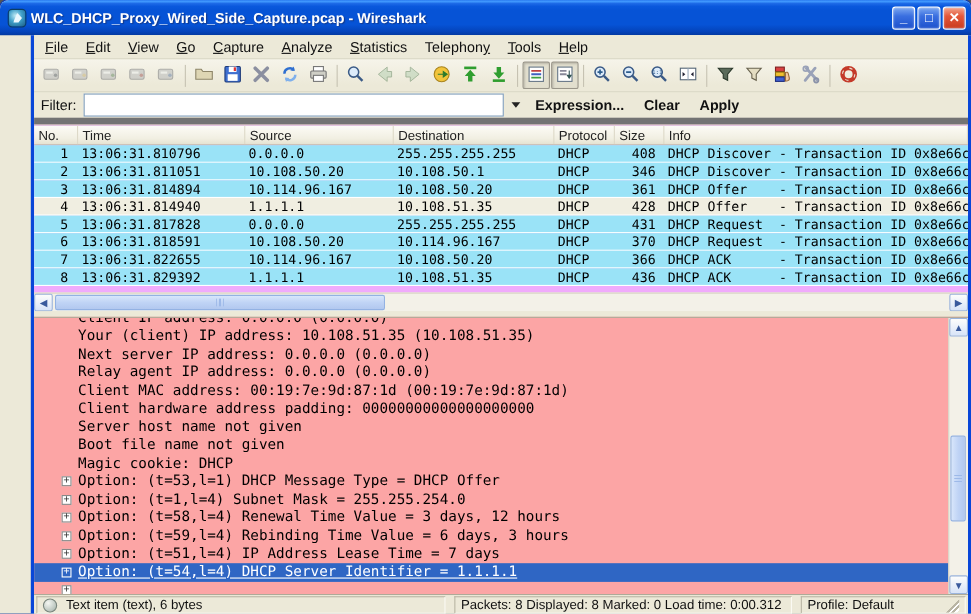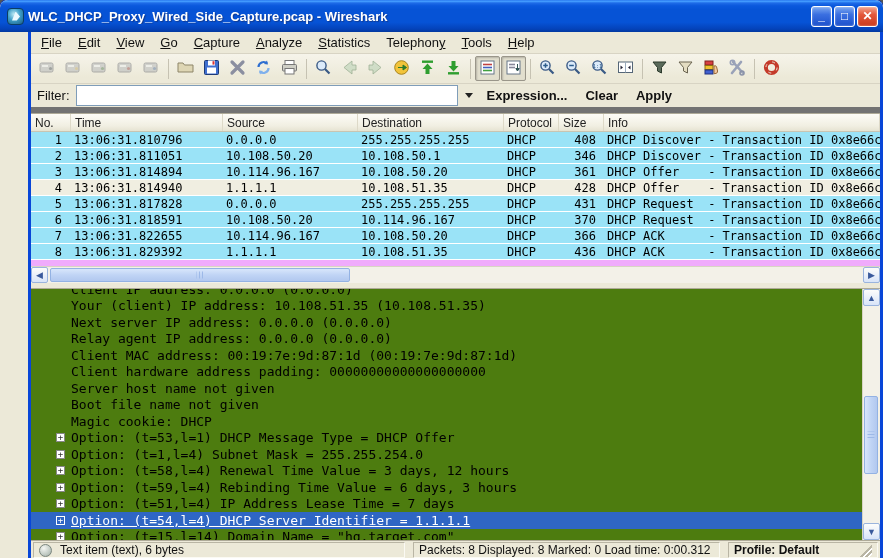--- a/index.html
+++ b/index.html
@@ -92,21 +92,21 @@
   .h-thumb { position:absolute; left:2px; top:1px; height:14px; width:300px; border-radius:2px;
     border:1px solid #93b2e3; background:linear-gradient(180deg,#d8e6fb,#c0d4f5 50%,#b2c8ef); }
   .h-thumb:after, .v-thumb:after { content:""; position:absolute; left:50%; top:50%;
     width:7px; height:7px; transform:translate(-50%,-50%);
     background:repeating-linear-gradient(90deg,#9db9e8 0 1px,transparent 1px 3px); }
   .v-thumb:after { background:repeating-linear-gradient(180deg,#9db9e8 0 1px,transparent 1px 3px); width:7px; height:7px; }
 
   .splitter { flex:0 0 5px; background:#ece9d8; }
 
   
-  .detail-wrap { flex:0 0 253px; height:253px; display:flex; background:#4d7c0f;
+  .detail-wrap { flex:0 0 253px; height:253px; display:flex; background:#fca5a5;
     border-top:1px solid #aeaa98; border-bottom:1px solid #aeaa98; overflow:hidden; }
   .detail-pane { flex:1 1 auto; overflow:hidden; position:relative; }
   .detail-lines { margin-top:-8px; }
   .dline { height:16.5px; display:flex; align-items:center; white-space:pre;
     font-family:"DejaVu Sans Mono",monospace; font-size:13px; color:#000; }
   .dline .expander { width:9px; height:9px; margin-left:25px; margin-right:6px; flex:0 0 9px;
     border:1px solid #888; background:#fff; font-size:9px; line-height:7px; text-align:center;
     color:#333; font-family:"DejaVu Sans Mono",monospace; }
   .dline .spacer { width:40px; flex:0 0 40px; }
   .dline.selected { background:var(--hl,#2f66c4); }
@@ -117,21 +117,21 @@
   .v-thumb { position:absolute; top:90px; left:1px; width:14px; height:78px; border-radius:2px;
     border:1px solid #93b2e3; background:linear-gradient(90deg,#d8e6fb,#c0d4f5 50%,#b2c8ef); }
 
   
   .statusbar { flex:1 1 auto; display:flex; align-items:stretch; background:#ece9d8;
     padding:1px 2px; gap:8px; font-size:12px; color:#111; }
   .spanel { border:1px solid; border-color:#b9b5a4 #fbfaf3 #fbfaf3 #b9b5a4; display:flex;
     align-items:center; padding:0 5px; white-space:nowrap; overflow:hidden; }
   .sp-left { flex:0 0 372px; }
   .sp-mid { flex:1 1 auto; }
-  .sp-right { flex:0 0 150px;font-weight:bold; }
+  .sp-right { flex:0 0 150px; }
   .expert-bubble { width:13px; height:13px; border-radius:50%; margin-right:8px; flex:0 0 13px;
     background:radial-gradient(circle at 35% 30%, #f4f6f2, #b9c4bd 70%, #8a968e);
     border:1px solid #7a867e; }
   .grip { margin-left:auto; width:12px; height:12px; align-self:flex-end;
     background:
       linear-gradient(135deg, transparent 0 50%, #b9b5a4 50% 60%, #fff 60% 70%, transparent 70%),
       linear-gradient(135deg, transparent 0 70%, #b9b5a4 70% 80%, #fff 80% 90%, transparent 90%); }
 </style>
 </head>
 <body>
@@ -466,21 +466,21 @@
             <div class="dline"><span class="spacer"></span><span class="dtext">Client hardware address padding: 00000000000000000000</span></div>
             <div class="dline"><span class="spacer"></span><span class="dtext">Server host name not given</span></div>
             <div class="dline"><span class="spacer"></span><span class="dtext">Boot file name not given</span></div>
             <div class="dline"><span class="spacer"></span><span class="dtext">Magic cookie: DHCP</span></div>
             <div class="dline has-exp"><span class="expander">+</span><span class="dtext">Option: (t=53,l=1) DHCP Message Type = DHCP Offer</span></div>
             <div class="dline has-exp"><span class="expander">+</span><span class="dtext">Option: (t=1,l=4) Subnet Mask = 255.255.254.0</span></div>
             <div class="dline has-exp"><span class="expander">+</span><span class="dtext">Option: (t=58,l=4) Renewal Time Value = 3 days, 12 hours</span></div>
             <div class="dline has-exp"><span class="expander">+</span><span class="dtext">Option: (t=59,l=4) Rebinding Time Value = 6 days, 3 hours</span></div>
             <div class="dline has-exp"><span class="expander">+</span><span class="dtext">Option: (t=51,l=4) IP Address Lease Time = 7 days</span></div>
             <div class="dline has-exp selected"><span class="expander">+</span><span class="dtext">Option: (t=54,l=4) DHCP Server Identifier = 1.1.1.1</span></div>
-            <div class="dline has-exp"><span class="expander">+</span><span class="dtext">Option: (t=15,l=14) Domain Name = "hq.target.com"</span></div>
+            <div class="dline has-exp"><span class="expander">+</span></div>
           </div>
       </div>
       <div class="vscroll">
         <div class="sb-btn">▲</div>
         <div class="v-track">
           <div class="v-thumb"></div>
         </div>
         <div class="sb-btn">▼</div>
       </div>
     </div>

